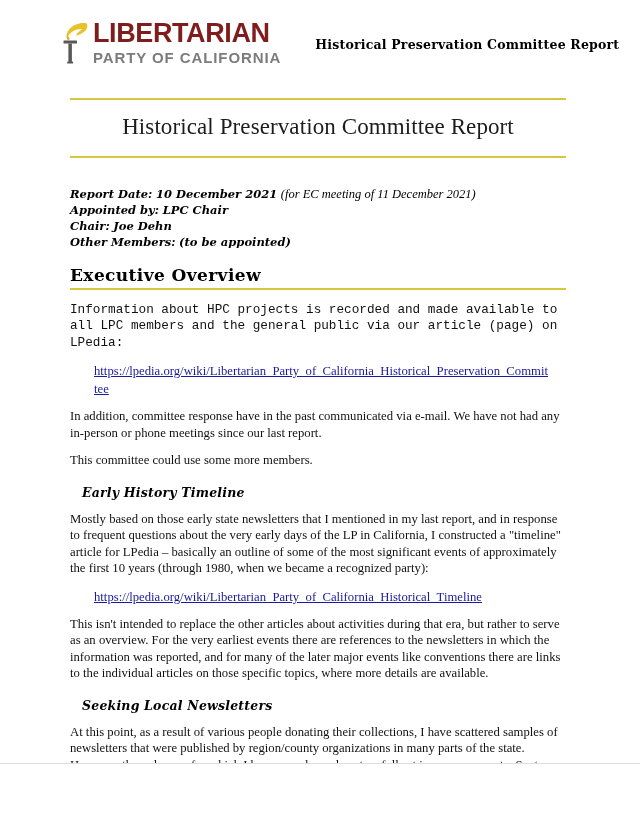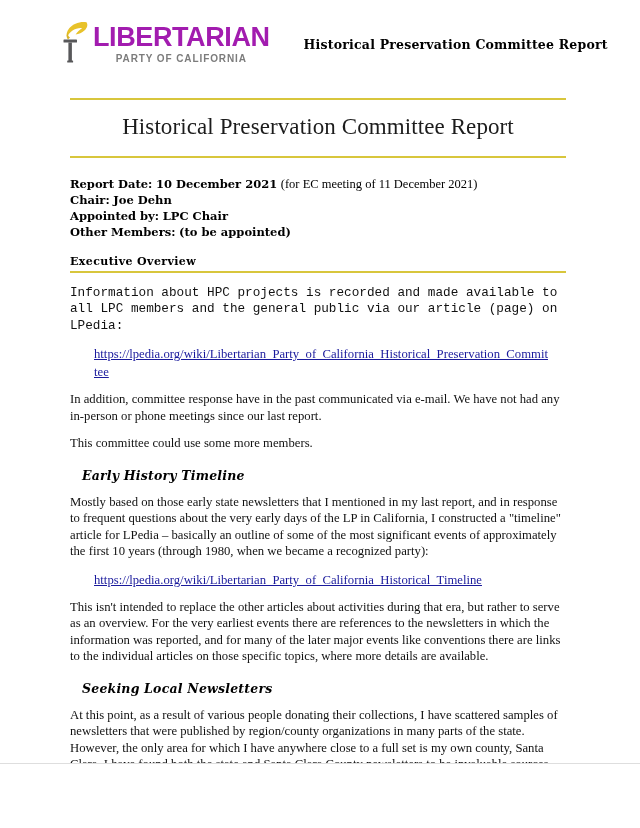--- a/index.html
+++ b/index.html
@@ -50,32 +50,32 @@
     flex-direction: column;
     justify-content: flex-end;
     line-height: 1;
     padding-bottom: 4px;
   }
   .wordmark-main {
     font-family: "Liberation Sans", "DejaVu Sans", sans-serif;
     font-weight: 700;
     font-size: 27px;
     letter-spacing: -0.4px;
-    color: #a21caf;
+    color: #7f1d1d;
     line-height: 1;
   }
   .wordmark-sub {
     font-family: "Liberation Sans", "DejaVu Sans", sans-serif;
     font-weight: 600;
-    font-size: 10px;
+    font-size: 15px;
     letter-spacing: 0.9px;
     color: #7c7c7c;
     line-height: 1;
     margin-top: 3px;
-    text-align: center;
+    text-align: left;
   }
   .running-head {
     flex: 1 1 auto;
     text-align: center;
     font-family: "DejaVu Serif", "Liberation Serif", serif;
     font-weight: 700;
     font-size: 12.5px;
     letter-spacing: 0.2px;
     color: #000000;
     padding-left: 34px;
@@ -99,38 +99,39 @@
     font-family: "Liberation Serif", "DejaVu Serif", serif;
     font-weight: 400;
     font-size: 23px;
     color: #1c1c1c;
     margin: 0;
     padding: 14px 0 16px 0;
     letter-spacing: 0.1px;
   }
 
   .meta {
-    margin-top: 18px;
+    margin-top: 28px;
     font-family: "DejaVu Serif", "Liberation Serif", serif;
     font-size: 11.5px;
     line-height: 1.38;
+    font-style: italic;
   }
   .meta-line { white-space: nowrap; }
   .meta-label { font-weight: 700; }
   .meta-strong { font-weight: 700; }
   .meta-note {
     font-family: "Liberation Serif", "DejaVu Serif", serif;
     font-weight: 400;
     font-size: 12.5px;
   }
 
   h2.section {
     font-family: "DejaVu Serif", "Liberation Serif", serif;
     font-weight: 700;
-    font-size: 11px;
+    font-size: 17px;
     letter-spacing: 0.4px;
     color: #000;
     margin: 14px 0 0 0;
     padding: 0 0 3px 0;
     border-bottom: 2px solid #d8c63c;
   }
   h3.subsection {
     font-family: "DejaVu Serif", "Liberation Serif", serif;
     font-weight: 700;
     font-style: italic;
@@ -195,26 +196,26 @@
     <h1 class="doc-title">Historical Preservation Committee Report</h1>
     <hr class="rule-gold">
 
     <div class="meta">
       <div class="meta-line">
         <span class="meta-label">Report Date:</span>
         <span class="meta-strong">10 December 2021</span>
         <span class="meta-note">(for EC meeting of 11 December 2021)</span>
       </div>
       <div class="meta-line">
+        <span class="meta-label">Appointed by:</span>
+        <span class="meta-strong">LPC Chair</span>
+      </div>
+      <div class="meta-line">
         <span class="meta-label">Chair:</span>
         <span class="meta-strong">Joe Dehn</span>
-      </div>
-      <div class="meta-line">
-        <span class="meta-label">Appointed by:</span>
-        <span class="meta-strong">LPC Chair</span>
       </div>
       <div class="meta-line">
         <span class="meta-label">Other Members:</span>
         <span class="meta-strong">(to be appointed)</span>
       </div>
     </div>
 
     <h2 class="section">Executive Overview</h2>
 
     <p class="body-text">Information about HPC projects is recorded and made available to all LPC members and the general public via our article (page) on LPedia:</p>

